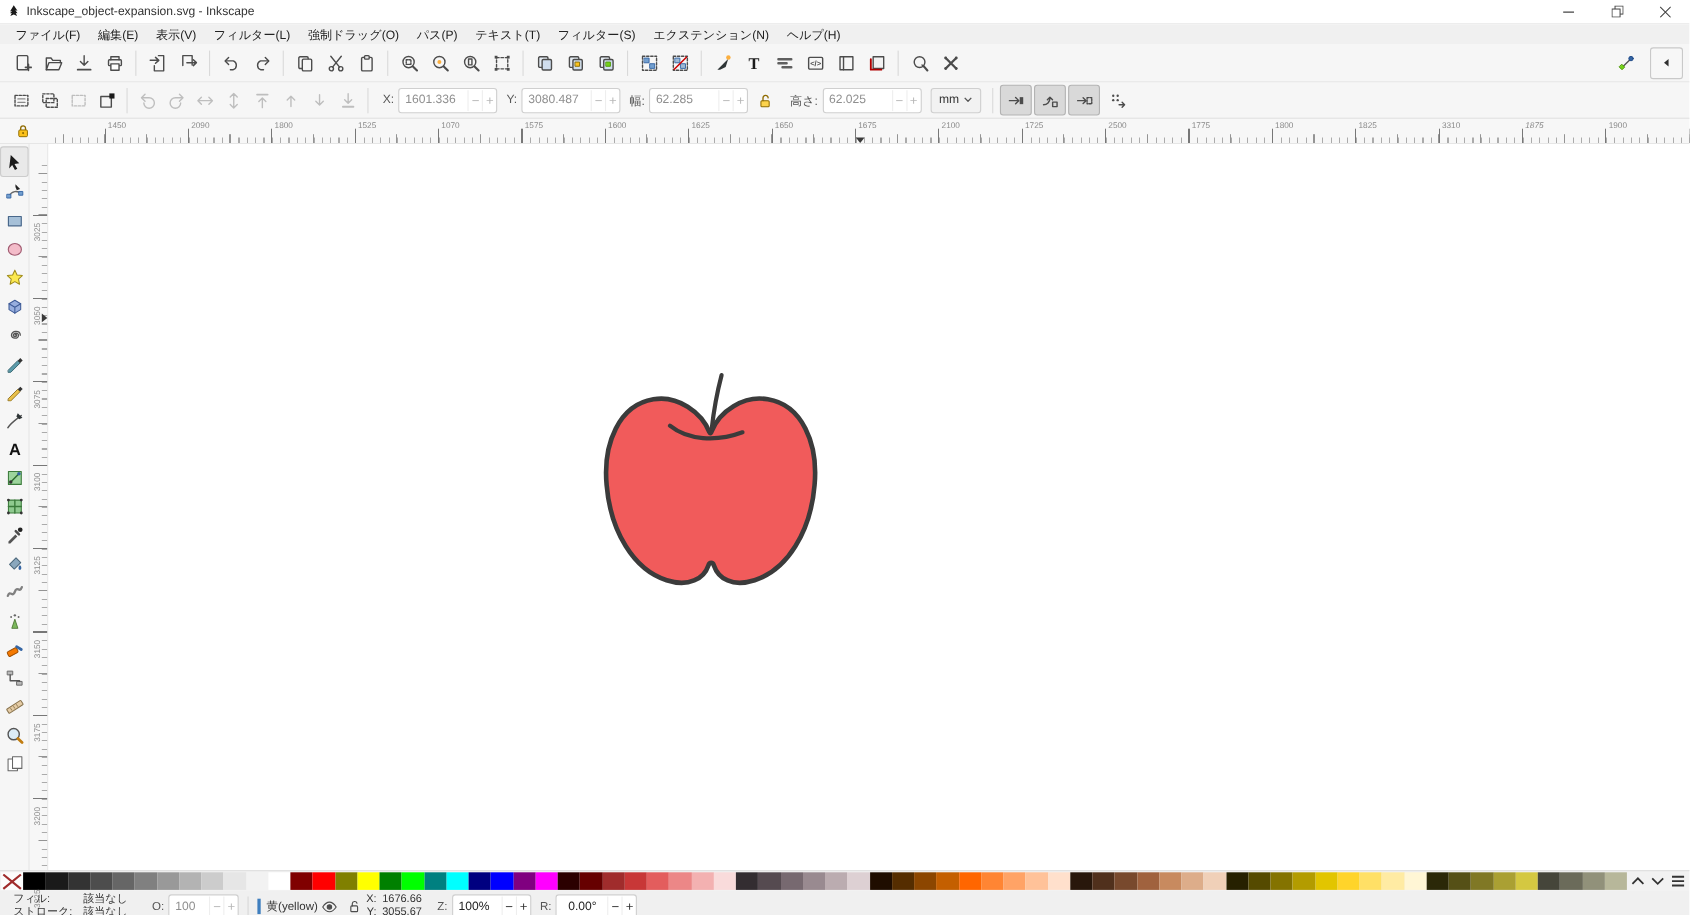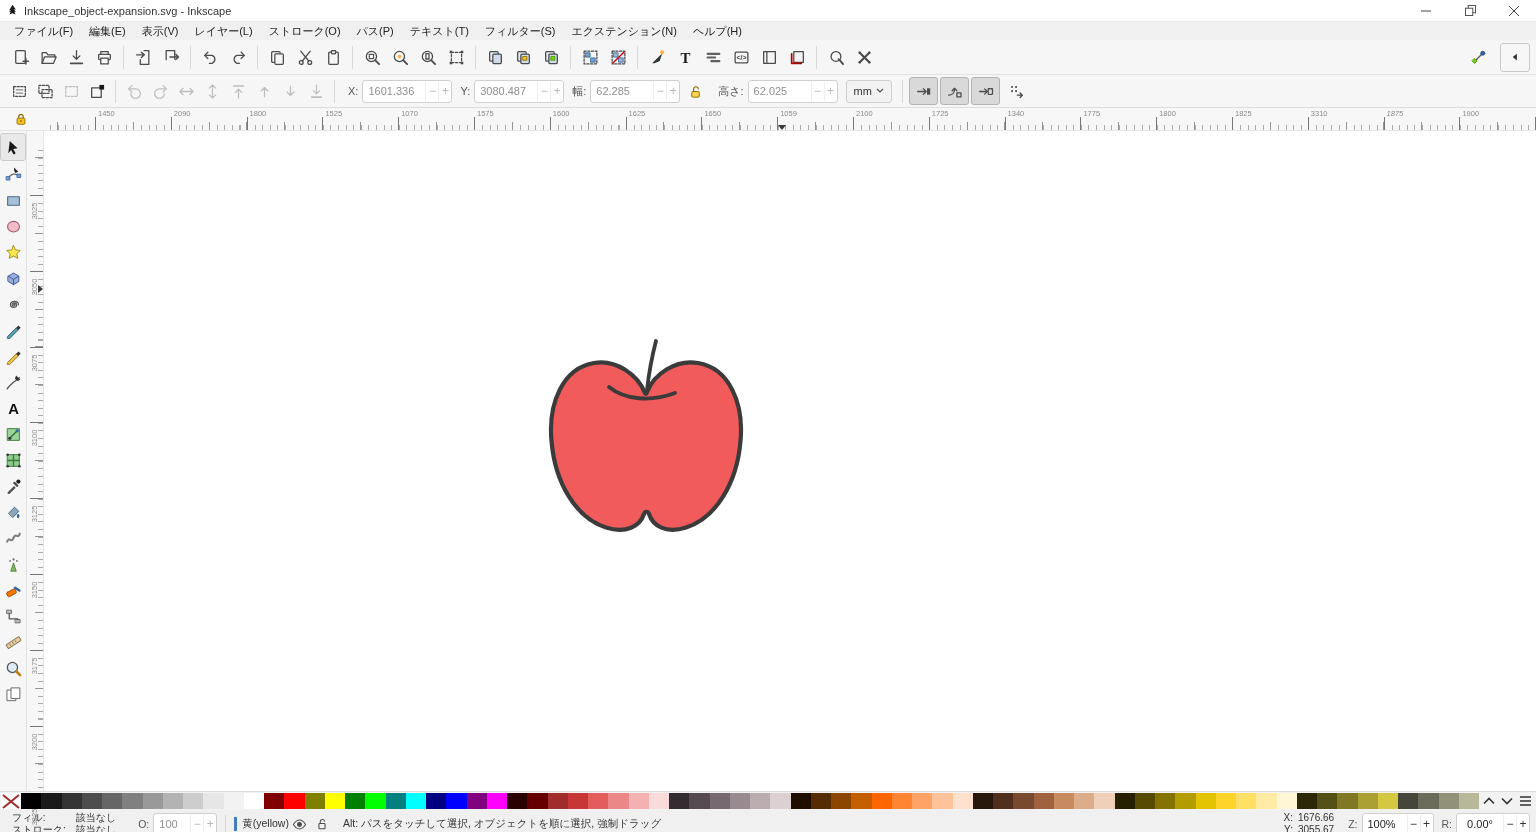--- a/index.html
+++ b/index.html
@@ -92,22 +92,22 @@
           <path d="M0 0l10 10M10 0L0 10" stroke="#444" stroke-width="1"></path>
         </svg>
       </span>
   </div>
 </div>
 
 <div class="menubar">
     <span class="menu-item">ファイル(F)</span>
     <span class="menu-item">編集(E)</span>
     <span class="menu-item">表示(V)</span>
-    <span class="menu-item">レイヤー(L)</span>
-    <span class="menu-item">ストローク(O)</span>
+    <span class="menu-item">フィルター(L)</span>
+    <span class="menu-item">強制ドラッグ(O)</span>
     <span class="menu-item">パス(P)</span>
     <span class="menu-item">テキスト(T)</span>
     <span class="menu-item">フィルター(S)</span>
     <span class="menu-item">エクステンション(N)</span>
     <span class="menu-item">ヘルプ(H)</span>
   </div>
 
 <div class="cmdbar">
   <div style="display:flex;align-items:center">
       <span class="tbtn">
@@ -564,24 +564,24 @@
     <div class="hmark"></div>
   <span class="hlab" style="left: 56px; text-align: right;">1450</span>
       <span class="hlab" style="left: 131.8px;">2090</span>
       <span class="hlab" style="left: 207.6px;">1800</span>
       <span class="hlab" style="left: 283.4px;">1525</span>
       <span class="hlab" style="left: 359.2px;">1070</span>
       <span class="hlab" style="left: 435px;">1575</span>
       <span class="hlab" style="left: 510.8px;">1600</span>
       <span class="hlab" style="left: 586.6px;">1625</span>
       <span class="hlab" style="left: 662.4px;">1650</span>
-      <span class="hlab" style="left: 738.2px;">1059</span>
+      <span class="hlab" style="left: 738.2px;">1675</span>
       <span class="hlab" style="left: 814px;">2100</span>
       <span class="hlab" style="left: 889.8px;">1725</span>
-      <span class="hlab" style="left: 965.6px;">1340</span>
+      <span class="hlab" style="left: 965.6px;">2500</span>
       <span class="hlab" style="left: 1041.4px;">1775</span>
       <span class="hlab" style="left: 1117.2px;">1800</span>
       <span class="hlab" style="left: 1193px;">1825</span>
       <span class="hlab" style="left: 1268.8px;">3310</span>
       <span class="hlab" style="left: 1344.6px; font-style: italic;">1875</span>
       <span class="hlab" style="left: 1420.4px;">1900</span>
     </div>
 </div>
 
 <div class="main">
@@ -909,21 +909,20 @@
         <path d="M1.5 8C3.5 4.9 6 3.3 8 3.3s4.5 1.6 6.5 4.7C12.5 11.1 10 12.7 8 12.7S3.5 11.1 1.5 8z"></path>
         <circle cx="8" cy="8" r="2.1" fill="#4c4c4c"></circle>
       </svg>
   </span>
   <span class="tbtn" style="width:22px;height:22px">
     <svg width="14" height="14" viewBox="0 0 16 16" fill="none" stroke="#4c4c4c" stroke-width="1.2">
         <rect x="4.5" y="7.5" width="7" height="6" rx="1"></rect>
         <path d="M6 7.5V5.3a2.5 2.5 0 0 1 4.9-.6" stroke-linecap="round"></path>
       </svg>
   </span>
-  <span class="msg">Alt: パスをタッチして選択, オブジェクトを順に選択, 強制ドラッグ</span>
   <div class="xy">
     <span>X:</span>
     <span>1676.66</span>
     <span>Y:</span>
     <span>3055.67</span>
   </div>
   <span class="flabel">Z:</span>
   <div class="spin dark">
     <span class="val" style="width:34px">100%</span>
     <span class="step" style="color:#333">−</span>

